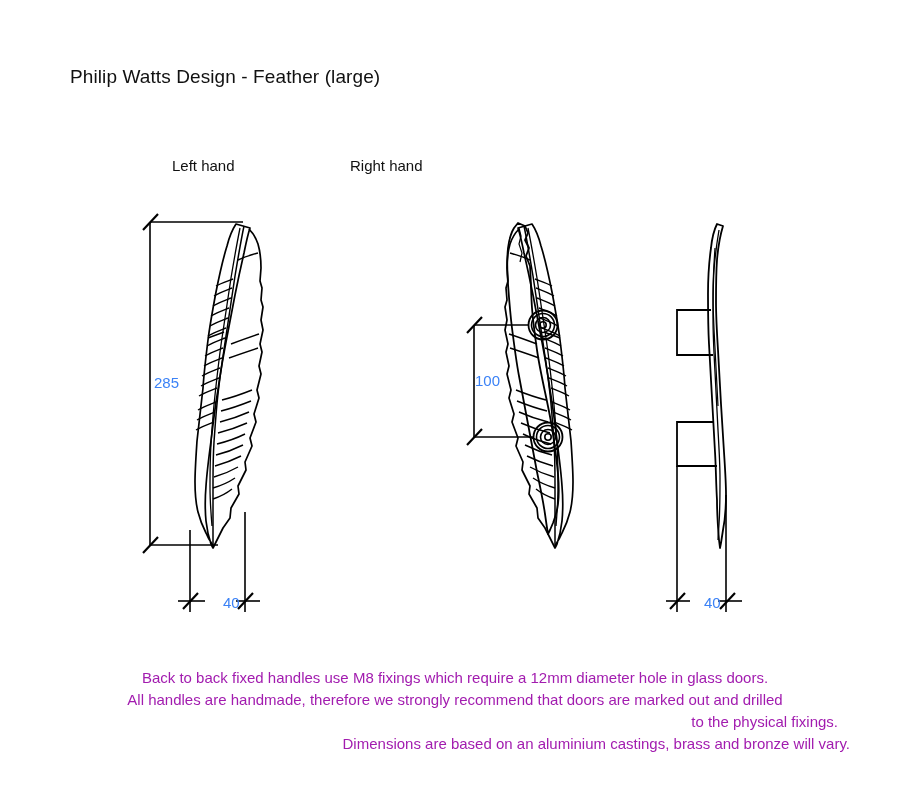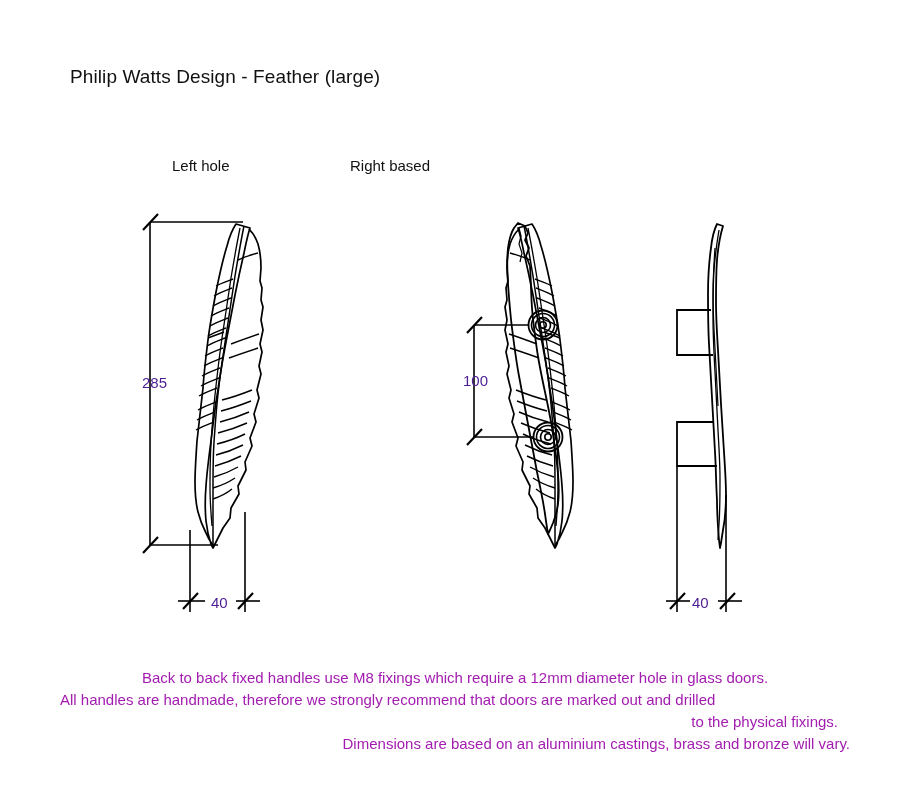--- a/index.html
+++ b/index.html
@@ -35,53 +35,54 @@
     top: 157px;
     font-size: 15px;
     color: #111111;
     white-space: nowrap;
   }
   .view-label.left-hand { left: 172px; }
   .view-label.right-hand { left: 350px; }
   .dim-text {
     position: absolute;
     font-size: 15px;
-    color: #4c1d95;
+    color: #3b82f6;
     white-space: nowrap;
+    margin-left: 12px;
   }
   .dim-285 { left: 142px; top: 374px; }
   .dim-100 { left: 463px; top: 372px; }
   .dim-40-a { left: 211px; top: 594px; }
   .dim-40-b { left: 692px; top: 594px; }
   .footer {
     position: absolute;
     left: 60px;
     top: 667px;
     width: 790px;
     font-size: 15px;
     line-height: 22px;
     color: #a21caf;
   }
   .footer .ln { display: block; }
   .footer .ln-1 { text-align: center; }
-  .footer .ln-2 { }
+  .footer .ln-2 { text-align: center; }
   .footer .ln-3 { text-align: right; padding-right: 12px; }
   .footer .ln-4 { text-align: right; }
   svg { display: block; }
 </style>
 </head>
 <body>
 
 <div id="sheet">
 
   <div class="title-text">Philip Watts Design - Feather (large)</div>
 
-  <div class="view-label left-hand">Left hole</div>
-
-  <div class="view-label right-hand">Right based</div>
+  <div class="view-label left-hand">Left hand</div>
+
+  <div class="view-label right-hand">Right hand</div>
 
   <div class="dim-text dim-285">285</div>
 
   <div class="dim-text dim-100">100</div>
 
   <div class="dim-text dim-40-a">40</div>
 
   <div class="dim-text dim-40-b">40</div>
 
   <svg width="900" height="810" viewBox="0 0 900 810">

